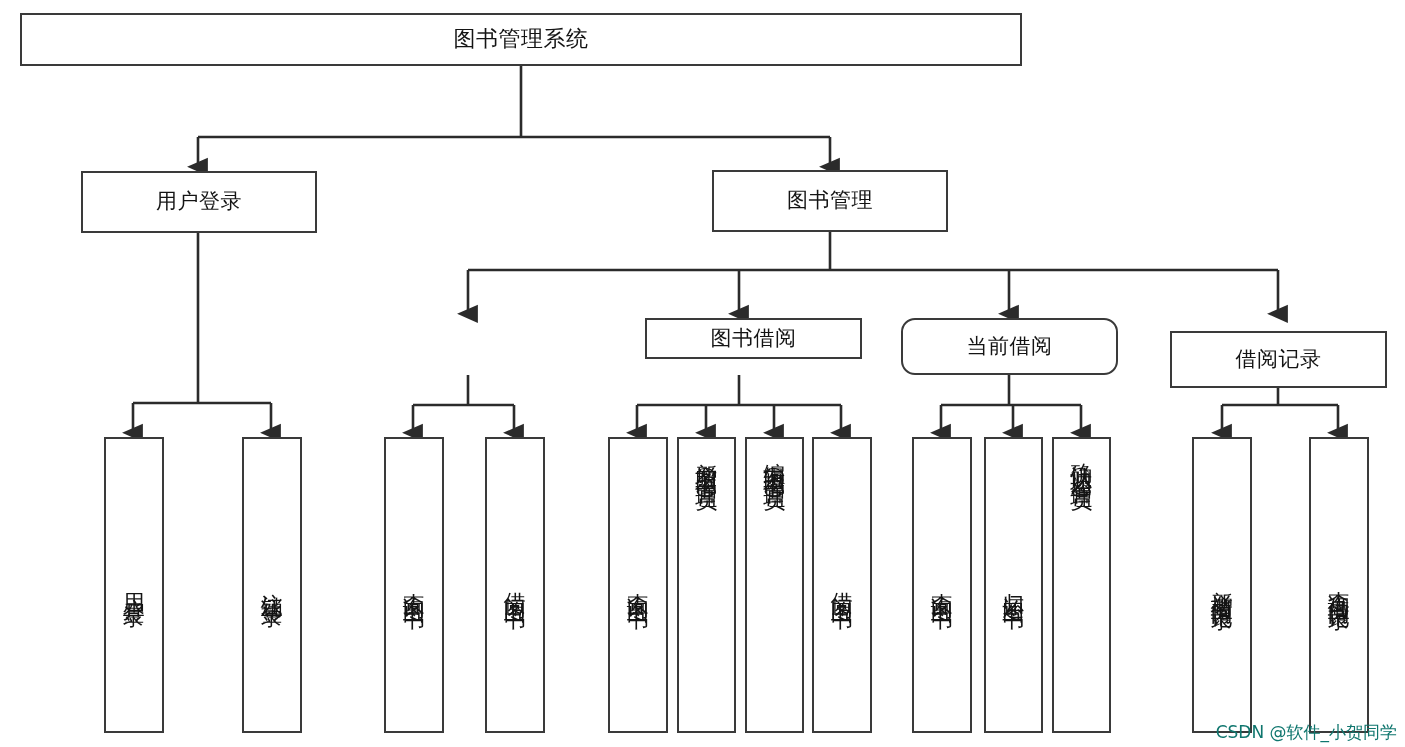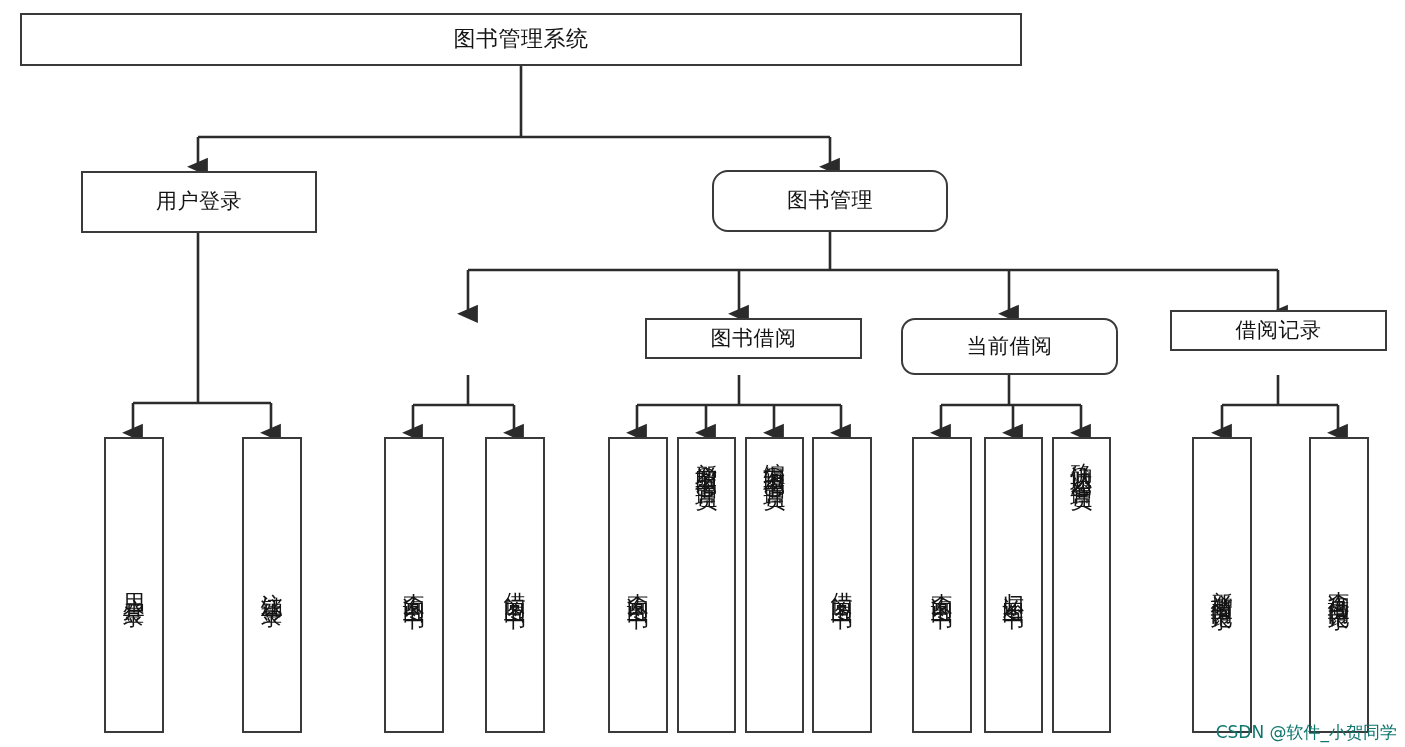--- a/index.html
+++ b/index.html
@@ -139,31 +139,31 @@
     </g>
   </svg>
 
   <div class="node horiz root" style="left:20px; top:13px; width:1002px; height:53px;">
     <span class="node-label">图书管理系统</span>
   </div>
 
   <div class="node horiz" style="left:81px; top:171px; width:236px; height:62px;">
     <span class="node-label">用户登录</span>
   </div>
-  <div class="node horiz" style="left:712px; top:170px; width:236px; height:62px;border-radius:16px;">
+  <div class="node horiz" style="left:712px; top:170px; width:236px; height:62px;">
     <span class="node-label">图书管理</span>
   </div>
 
   <div class="node horiz" style="left:645px; top:318px; width:217px; height:41px;">
     <span class="node-label">图书借阅</span>
   </div>
   <div class="node horiz" style="left:901px; top:318px; width:217px; height:57px;border-radius:14px;">
     <span class="node-label">当前借阅</span>
   </div>
-  <div class="node horiz" style="left:1170px; top:310px; width:217px; height:41px;">
+  <div class="node horiz" style="left:1170px; top:331px; width:217px; height:57px;">
     <span class="node-label">借阅记录</span>
   </div>
 
   <div class="node vert" style="left:104px; top:437px; width:60px; height:296px;">
     <span class="node-label">用户登录</span>
   </div>
   <div class="node vert" style="left:242px; top:437px; width:60px; height:296px;">
     <span class="node-label">注销登录</span>
   </div>
 

